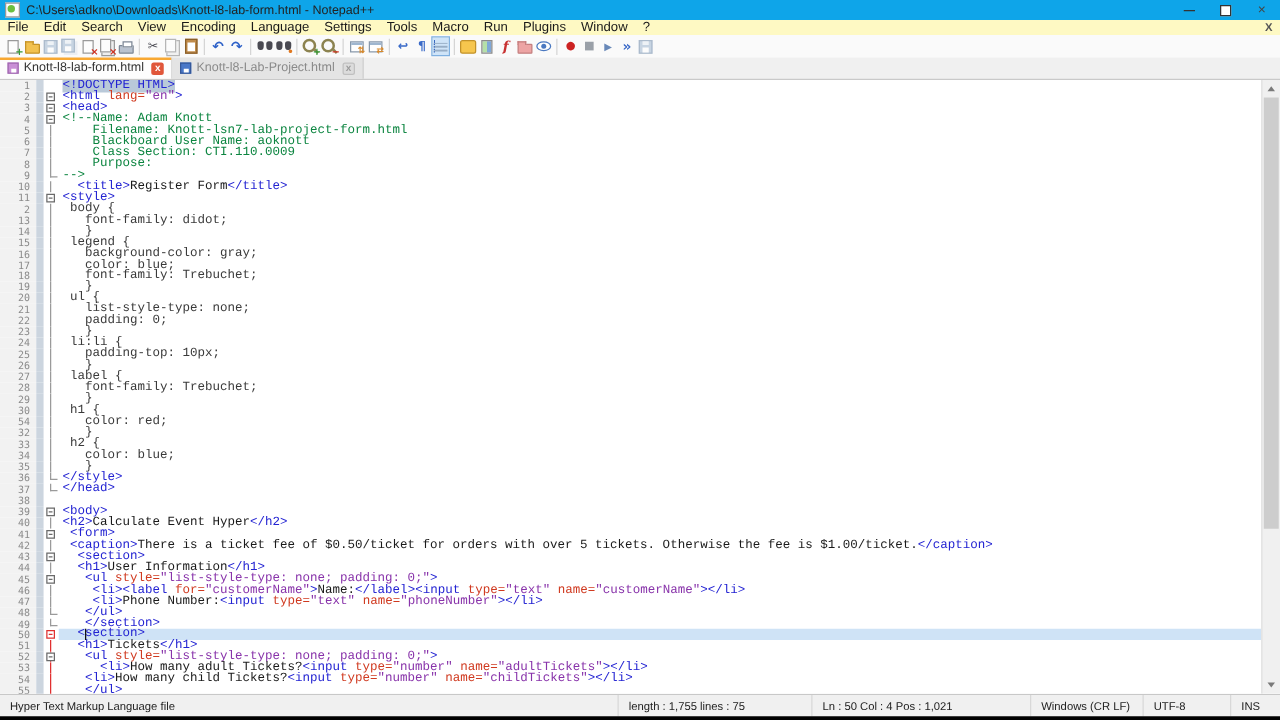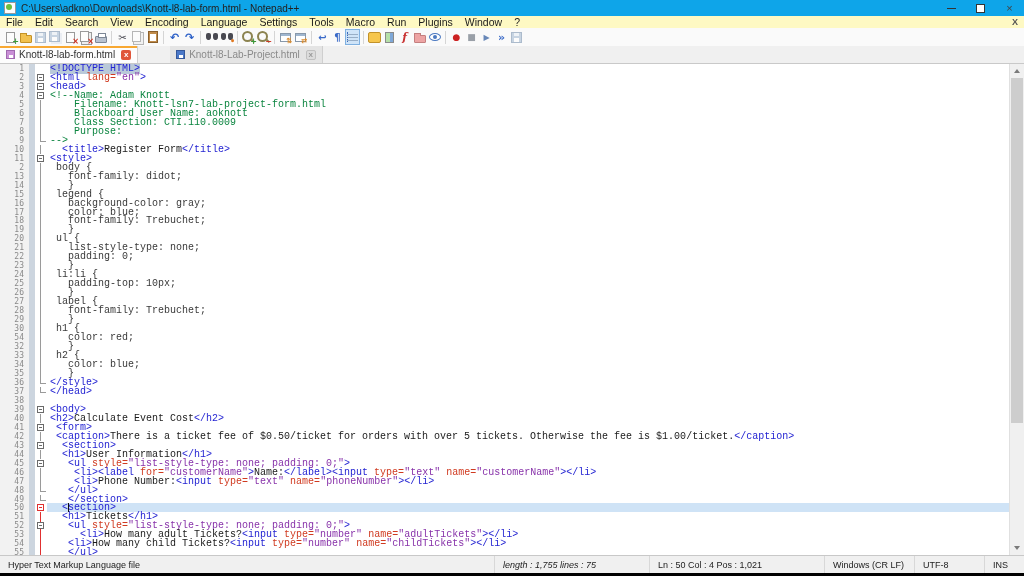--- a/index.html
+++ b/index.html
@@ -50,21 +50,21 @@
   .i-win.h:after{content:"⇄";}
   .i-eye{width:12px;height:8px;border:1px solid #4a78c0;border-radius:50%;background:#fff;position:relative;box-sizing:border-box;}
   .i-eye:before{content:"";position:absolute;left:3px;top:1px;width:4px;height:4px;border-radius:50%;background:#4a78c0;}
   .i-bub{width:11px;height:9px;background:#f6c64e;border:1px solid #c2922a;border-radius:2px;}
   .i-map{width:9px;height:11px;border:1px solid #8a8a8a;background:linear-gradient(to right,#b5e0a8 55%,#7fa8d8 55%);box-sizing:border-box;}
   .i-clp{width:10px;height:12px;background:#c08b4a;border:1px solid #8a5f2a;position:relative;box-sizing:border-box;}
   .i-clp:before{content:"";position:absolute;left:1px;top:2px;width:6px;height:7px;background:#fff;}
   .i-ind{width:10px;height:10px;background:repeating-linear-gradient(to bottom,rgba(0,0,0,0) 0 2px,#98aec6 2px 3px);border-left:1px dotted #3a6ac0;}
   .i-f{font-family:"DejaVu Serif",serif;font-style:italic;font-weight:bold;font-size:11px;color:#c83232;line-height:11px;}
   
-  .tabbar{height:17px;background:#f0f0f0;display:flex;align-items:stretch;border-bottom:1px solid #c9c9c9;flex:0 0 auto;gap:32px;}
+  .tabbar{height:17px;background:#f0f0f0;display:flex;align-items:stretch;border-bottom:1px solid #c9c9c9;flex:0 0 auto;}
   .tab{display:flex;align-items:center;padding:0 6px;font-size:10px;border-right:1px solid #cfcfcf;position:relative;white-space:nowrap;}
   .tab.active{background:#fdfdfd;color:#333;}
   .tab.active:before{content:"";position:absolute;left:0;right:0;top:0;height:2px;background:#f8a832;}
   .tab.inactive{background:#e4e4e4;color:#8a8a8a;}
   .tab-disk{width:9px;height:9px;position:relative;margin-right:4px;box-sizing:border-box;}
   .tab-disk:before{content:"";position:absolute;left:2px;bottom:0;width:4px;height:3px;background:#fff;}
   .tab-close{margin-left:6px;width:10px;height:10px;border-radius:2px;font-size:8px;line-height:10px;text-align:center;font-weight:bold;}
   .tab.active .tab-close{background:#e0563a;color:#fff;}
   .tab.inactive .tab-close{background:#dcdcdc;color:#9a9a9a;border:1px solid #c0c0c0;box-sizing:border-box;line-height:8px;}
   
@@ -97,21 +97,21 @@
   .sb-up,.sb-dn{position:absolute;left:0;width:14px;height:14px;display:flex;align-items:center;justify-content:center;}
   .sb-up{top:0;}.sb-dn{bottom:0;}
   .tri-up{width:0;height:0;border-left:3px solid transparent;border-right:3px solid transparent;border-bottom:4px solid #7a7a7a;}
   .tri-dn{width:0;height:0;border-left:3px solid transparent;border-right:3px solid transparent;border-top:4px solid #7a7a7a;}
   .sb-thumb{position:absolute;left:1px;top:14px;width:12px;height:345px;background:#cdcdcd;}
   
   .statusbar{height:17px;background:#f0f0f0;border-top:1px solid #c8c8c8;display:flex;align-items:center;font-size:9px;color:#222;flex:0 0 auto;}
   .st{padding:0 8px;white-space:nowrap;overflow:hidden;}
   .st.flex{flex:1 1 auto;}
   .st.b{border-left:1px solid #d8d8d8;height:100%;display:flex;align-items:center;box-sizing:border-box;}
-  .w155{width:155px;flex:0 0 auto;font-style:italic;}
+  .w155{width:155px;flex:0 0 auto;}
   .w175{width:175px;flex:0 0 auto;}
   .w90{width:90px;flex:0 0 auto;}
   .w70{width:70px;flex:0 0 auto;}
   .w40{width:40px;flex:0 0 auto;}
   .strip{height:3px;background:#000;flex:0 0 auto;}
 </style>
 </head>
 <body>
 
 <div class="window">
@@ -583,21 +583,21 @@
             <i class="bx"></i>
           </span>
           <span class="code"><span class="sg-t">&lt;body&gt;</span></span>
         </div>
         <div class="row">
           <span class="ln">40</span>
           <span class="bm"></span>
           <span class="fold">
             <i class="vl"></i>
           </span>
-          <span class="code"><span class="sg-t">&lt;h2&gt;</span><span class="sg-x">Calculate Event Cost</span><span class="sg-t">&lt;/h2&gt;</span></span>
+          <span class="code"><span class="sg-t">&lt;h2&gt;</span><span class="sg-x">Calculate Event Hyper</span><span class="sg-t">&lt;/h2&gt;</span></span>
         </div>
         <div class="row">
           <span class="ln">41</span>
           <span class="bm"></span>
           <span class="fold">
             <i class="bx"></i>
           </span>
           <span class="code"><span class="sg-p"> </span><span class="sg-t">&lt;form&gt;</span></span>
         </div>
         <div class="row">

